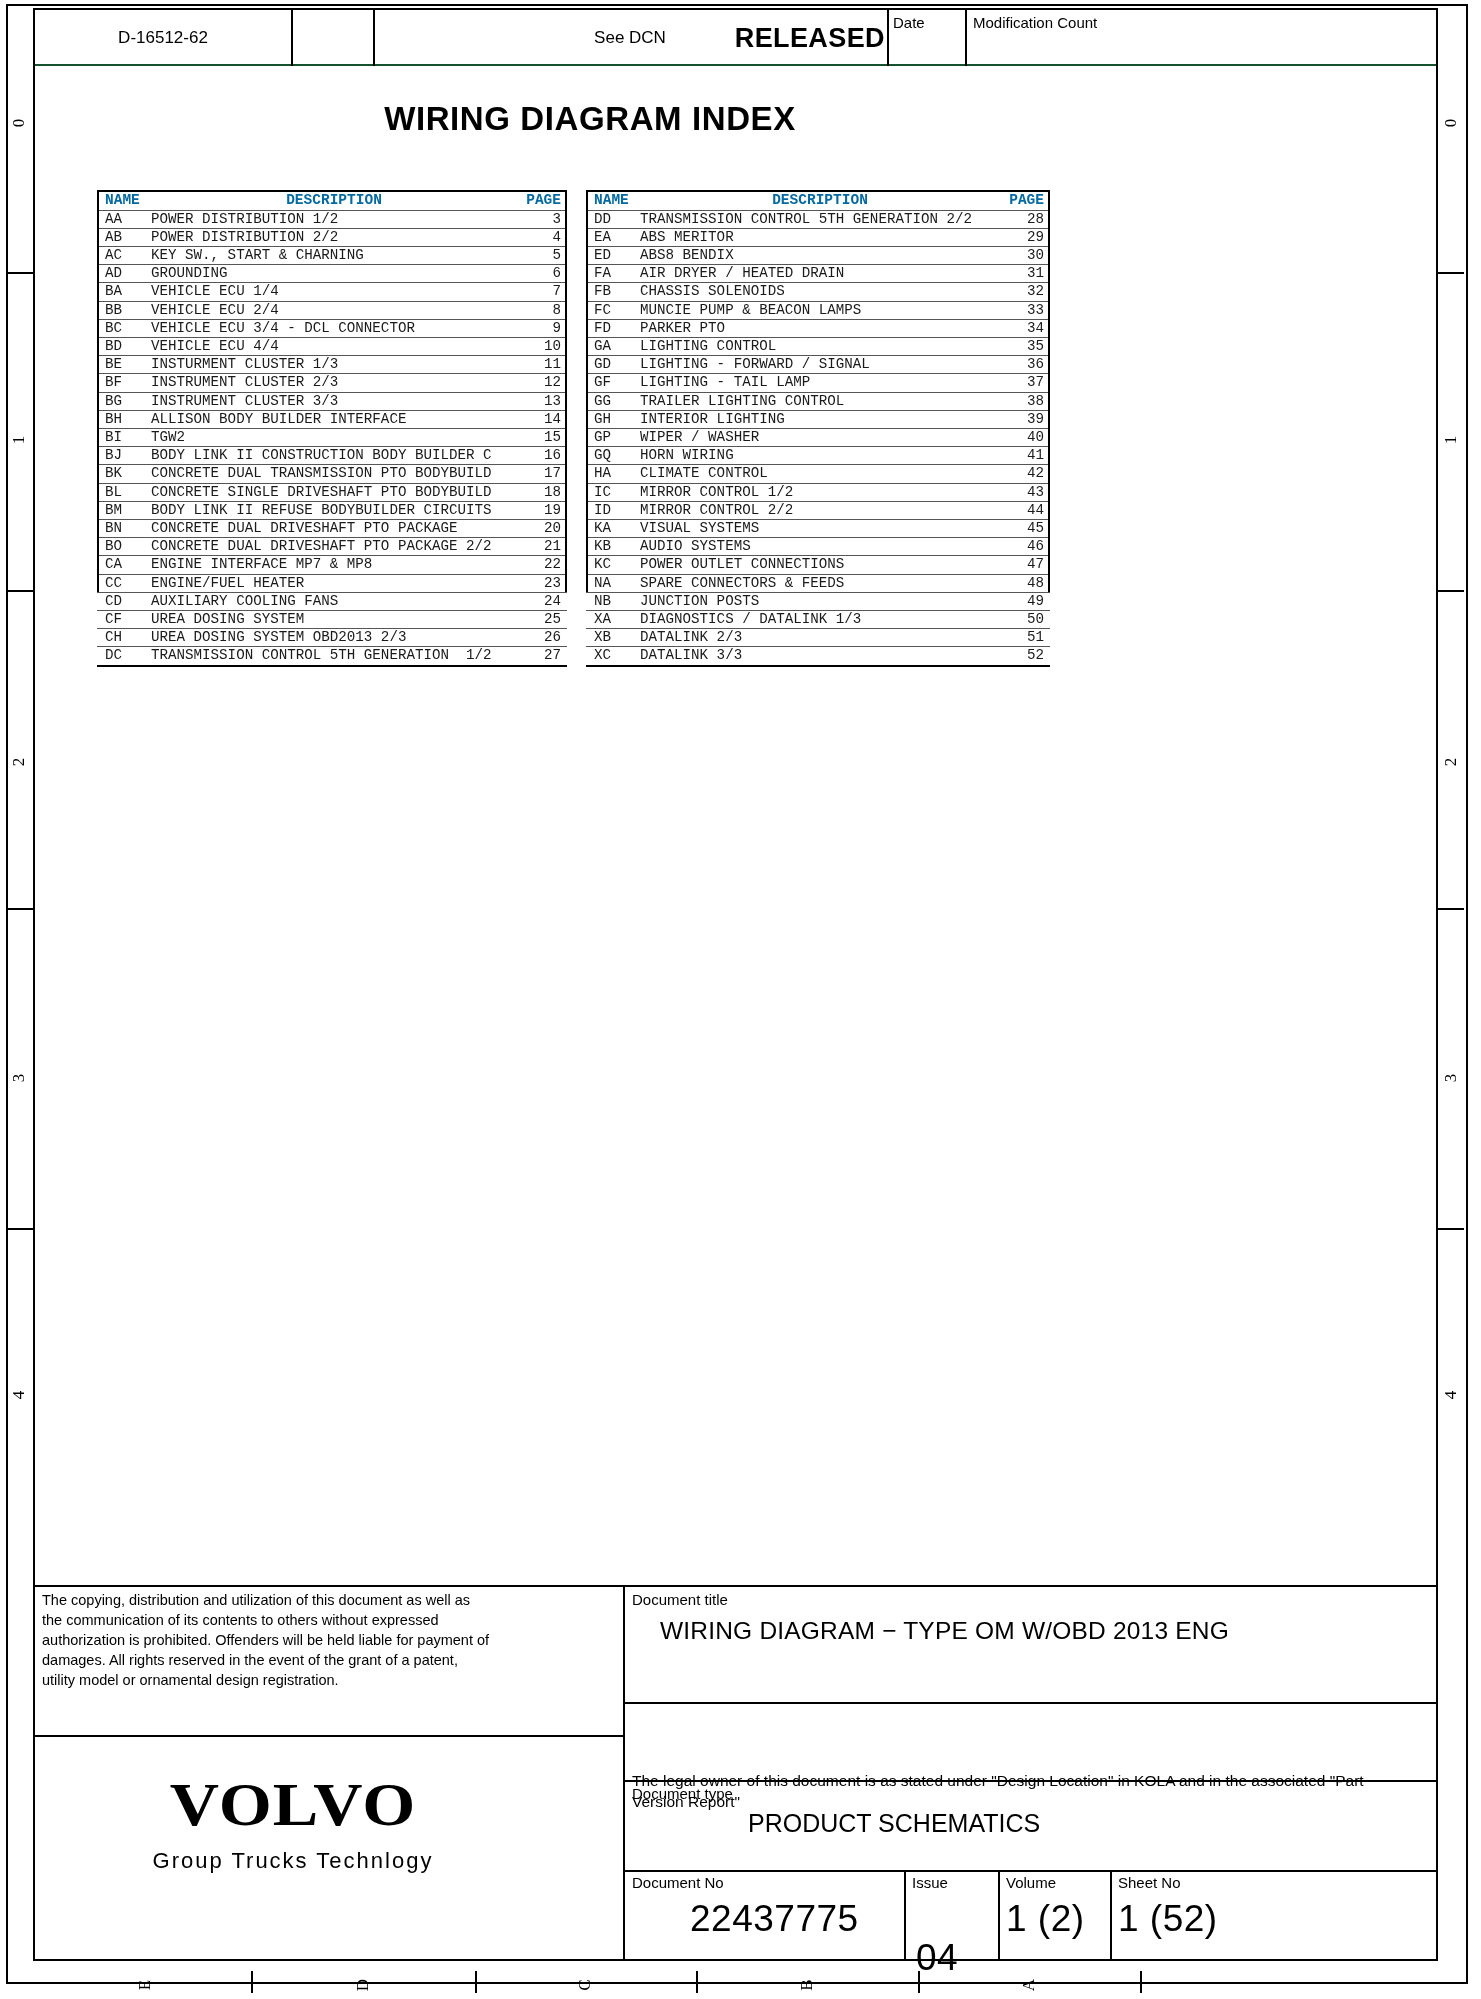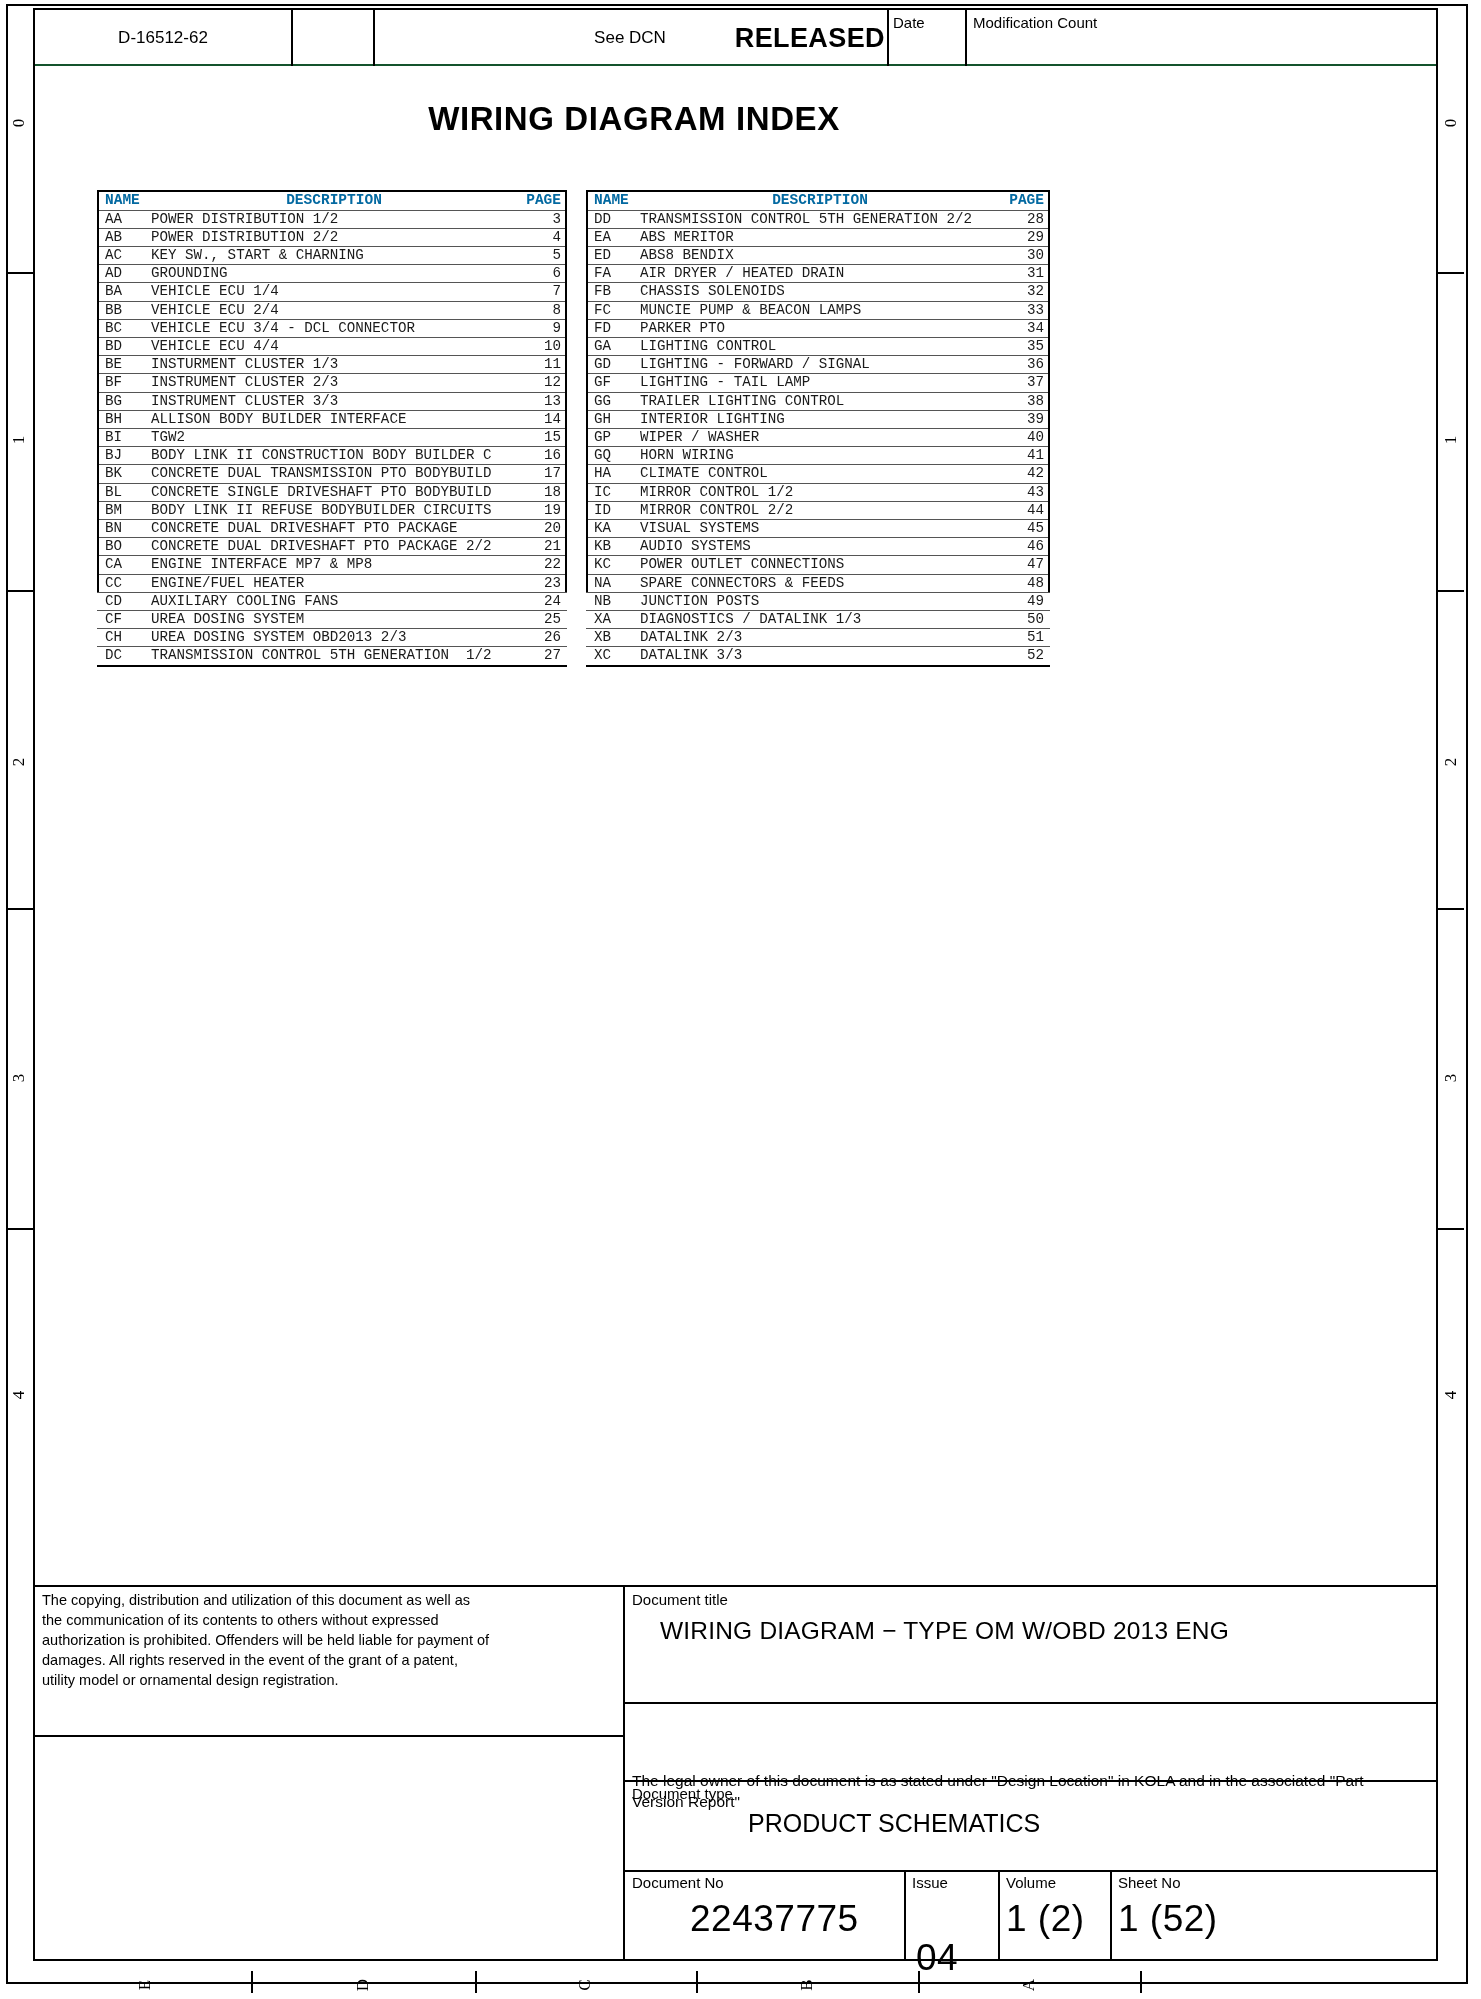--- a/index.html
+++ b/index.html
@@ -108,21 +108,20 @@
 
   
   .main-title {
     position: absolute;
     left: 0; top: 100px;
     width: 1180px;
     text-align: center;
     font-size: 33px;
     font-weight: bold;
     letter-spacing: 0.6px;
-    padding-left: 44px;
   }
 
   
   .idx-table {
     position: absolute;
     border-collapse: collapse;
     font-family: "Liberation Mono", monospace;
     font-size: 14.2px;
     line-height: 1;
     table-layout: fixed;
@@ -619,14 +618,18 @@
 
   <div class="tb-field-label" style="left:912px; top:1875px;">Issue</div>
   <div class="tb-field-value bignum" style="left:916px; top:1898px;margin-top:39px;">04</div>
 
   <div class="tb-field-label" style="left:1006px; top:1875px;">Volume</div>
   <div class="tb-field-value bignum" style="left:1006px; top:1898px;">1 (2)</div>
 
   <div class="tb-field-label" style="left:1118px; top:1875px;">Sheet No</div>
   <div class="tb-field-value bignum" style="left:1118px; top:1898px;">1 (52)</div>
 
+  <div class="volvo-wrap">
+    <div class="volvo-word">VOLVO</div>
+    <div class="volvo-sub">Group Trucks Technlogy</div>
+  </div>
 
 </div>
 
 </body></html>

